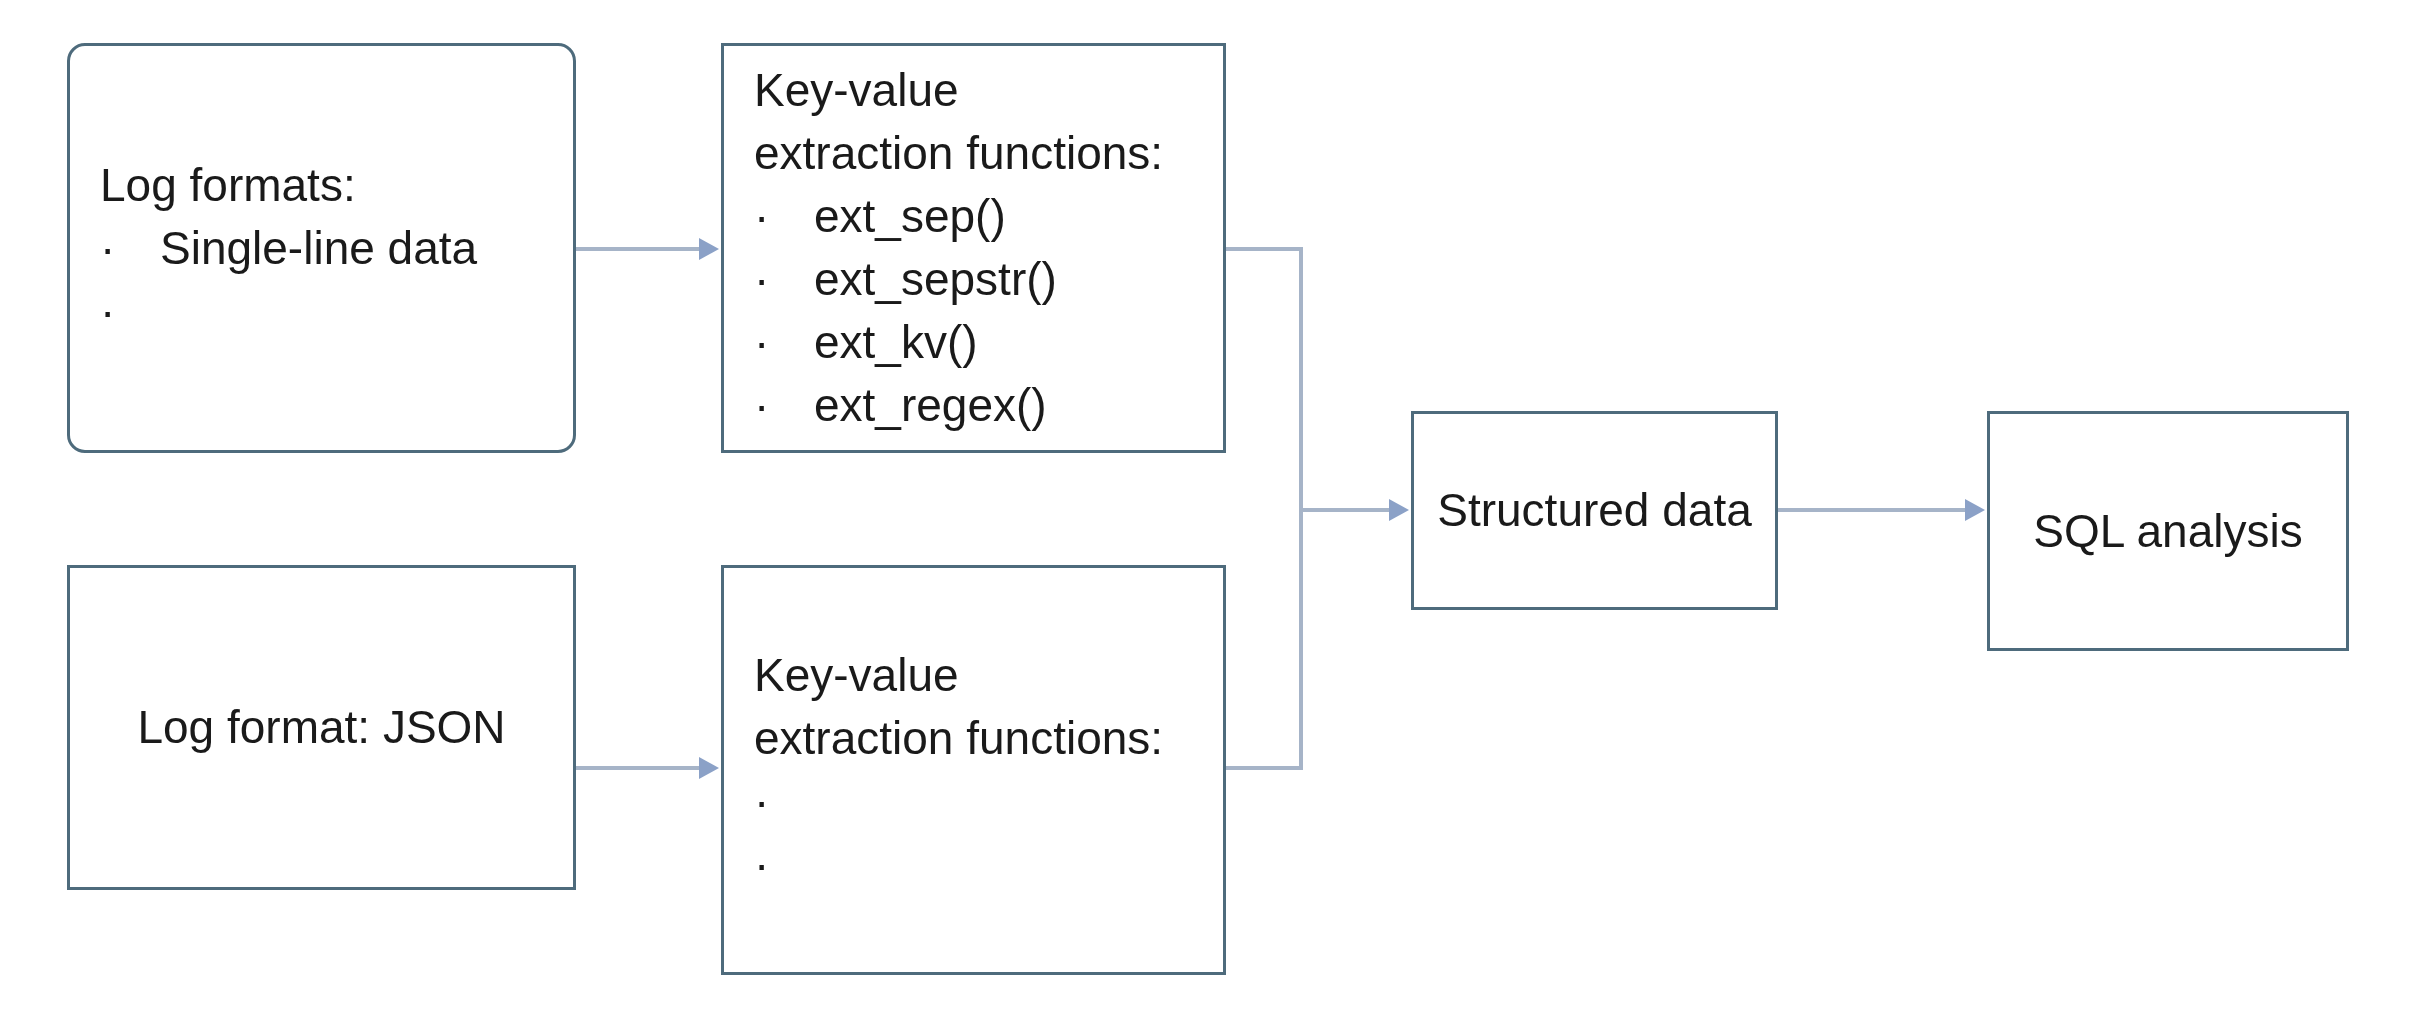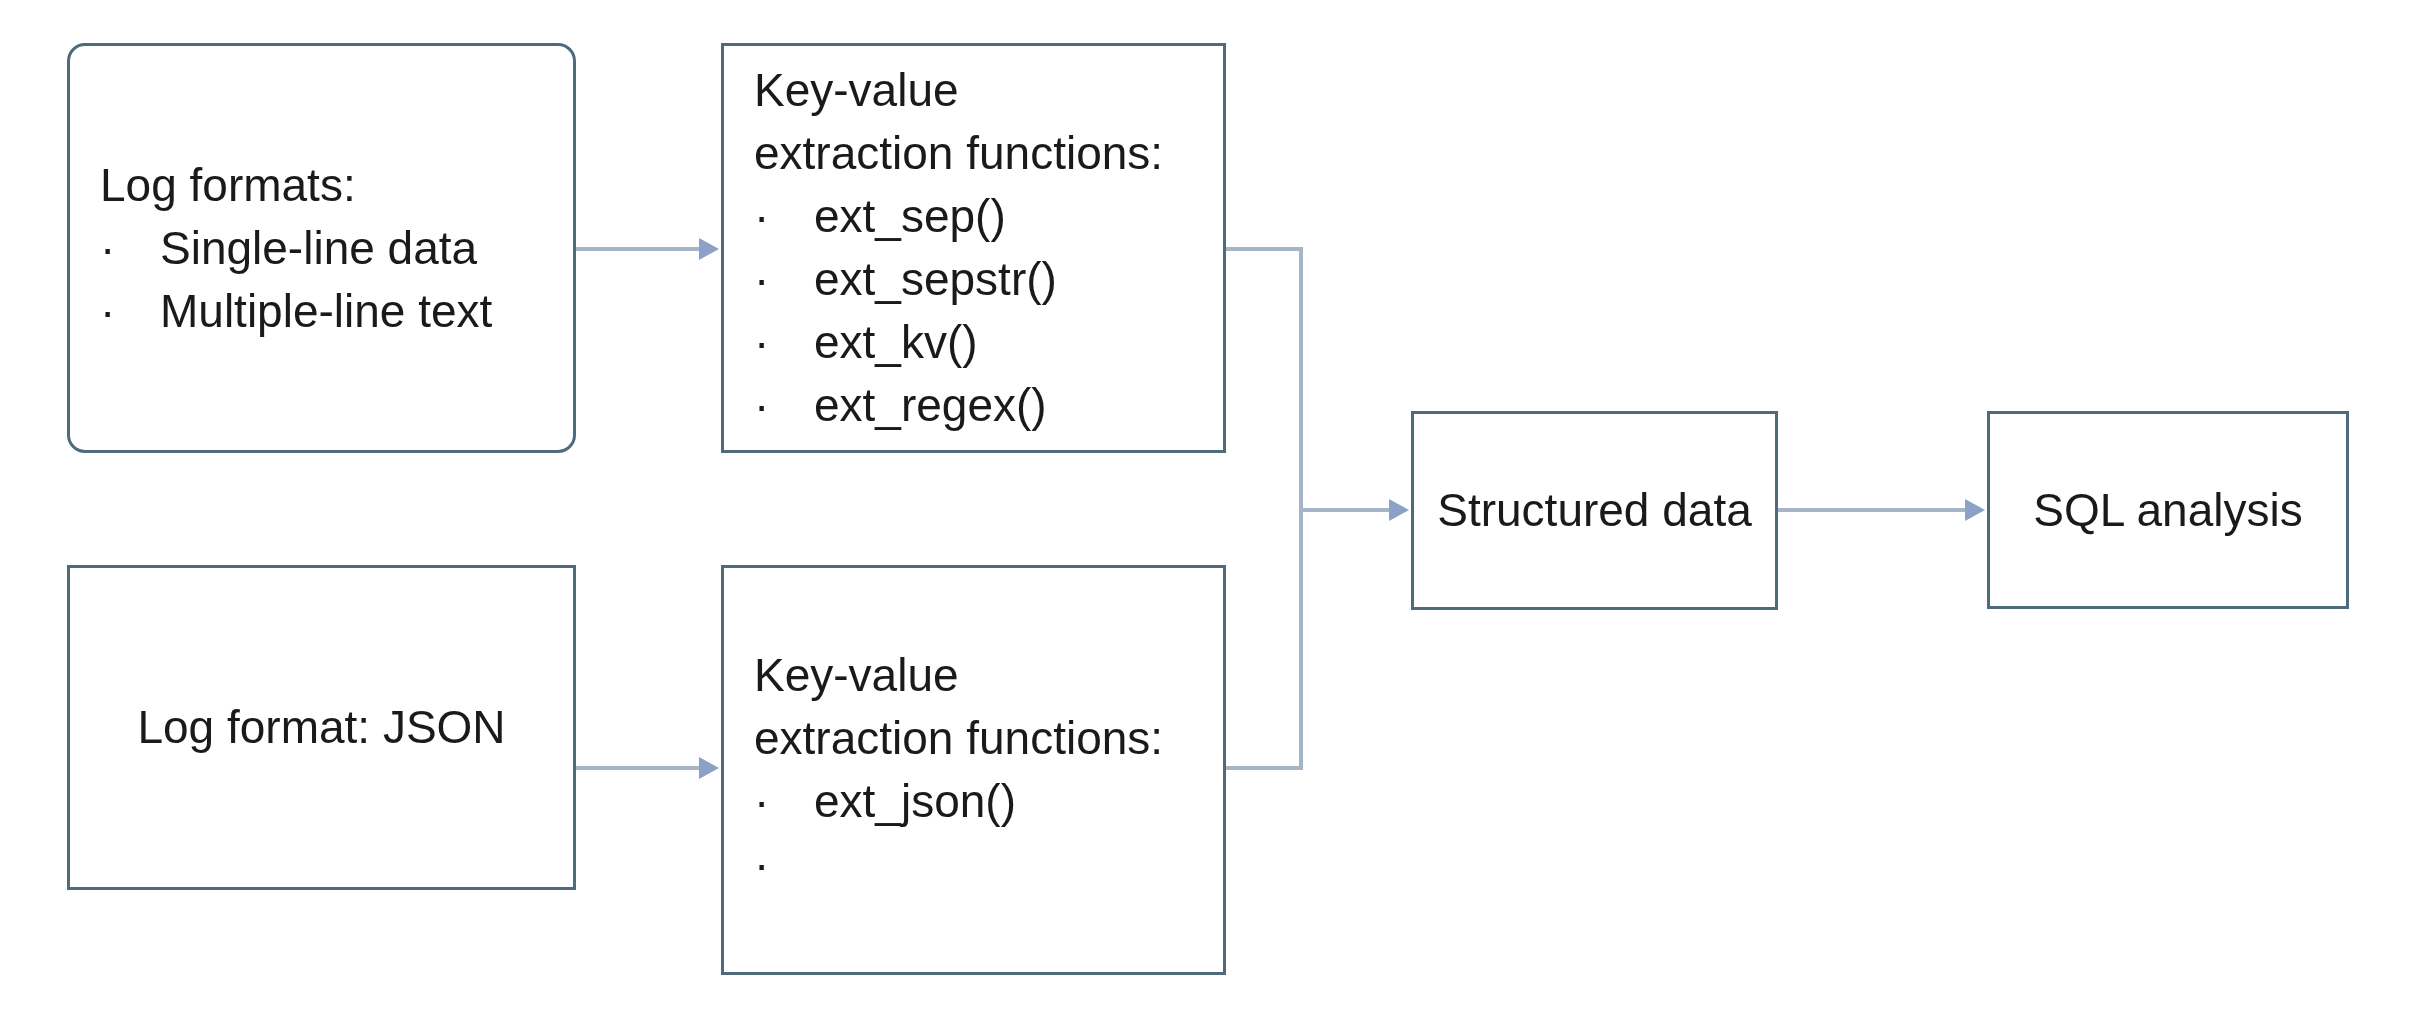--- a/index.html
+++ b/index.html
@@ -42,21 +42,21 @@
     display: inline-block;
     width: 60px;
     flex: 0 0 60px;
   }
   
   #box-log-formats   { left: 67px;   top: 43px;  width: 509px; height: 410px; border-radius: 18px; }
   #box-kv-text       { left: 721px;  top: 43px;  width: 505px; height: 410px; }
   #box-log-json      { left: 67px;   top: 565px; width: 509px; height: 325px; }
   #box-kv-json       { left: 721px;  top: 565px; width: 505px; height: 410px; }
   #box-structured    { left: 1411px; top: 411px; width: 367px; height: 199px; }
-  #box-sql           { left: 1987px; top: 411px; width: 362px; height: 198px; }
+  #box-sql           { left: 1987px; top: 411px; width: 362px; height: 240px; }
   
   .shaft-h { position: absolute; height: 4px; background: var(--arrow-shaft); }
   .shaft-v { position: absolute; width: 4px;  background: var(--arrow-shaft); }
   .arrowhead {
     position: absolute;
     width: 0; height: 0;
     border-top: 11px solid transparent;
     border-bottom: 11px solid transparent;
     border-left: 20px solid var(--arrow-head);
   }
@@ -79,21 +79,20 @@
 
   <div class="node left-pad" id="box-log-formats">
     <div class="node-title">Log formats:</div>
     <ul class="bullets">
       <li>
         <span class="bullet-dot">·</span>
         <span>Single-line data</span>
       </li>
       <li>
         <span class="bullet-dot">·</span>
-        <span>Multiple-line text</span>
       </li>
     </ul>
   </div>
 
   <div class="node left-pad" id="box-kv-text">
     <div class="node-title">Key-value</div>
     <div class="node-title">extraction functions:</div>
     <ul class="bullets">
       <li>
         <span class="bullet-dot">·</span>
@@ -117,21 +116,20 @@
   <div class="node centered" id="box-log-json">
     <div class="node-title">Log format: JSON</div>
   </div>
 
   <div class="node left-pad" id="box-kv-json">
     <div class="node-title">Key-value</div>
     <div class="node-title">extraction functions:</div>
     <ul class="bullets">
       <li>
         <span class="bullet-dot">·</span>
-        <span>ext_json()</span>
       </li>
       <li>
         <span class="bullet-dot">·</span>
       </li>
     </ul>
   </div>
 
   <div class="node centered" id="box-structured">
     <div class="node-title">Structured data</div>
   </div>

